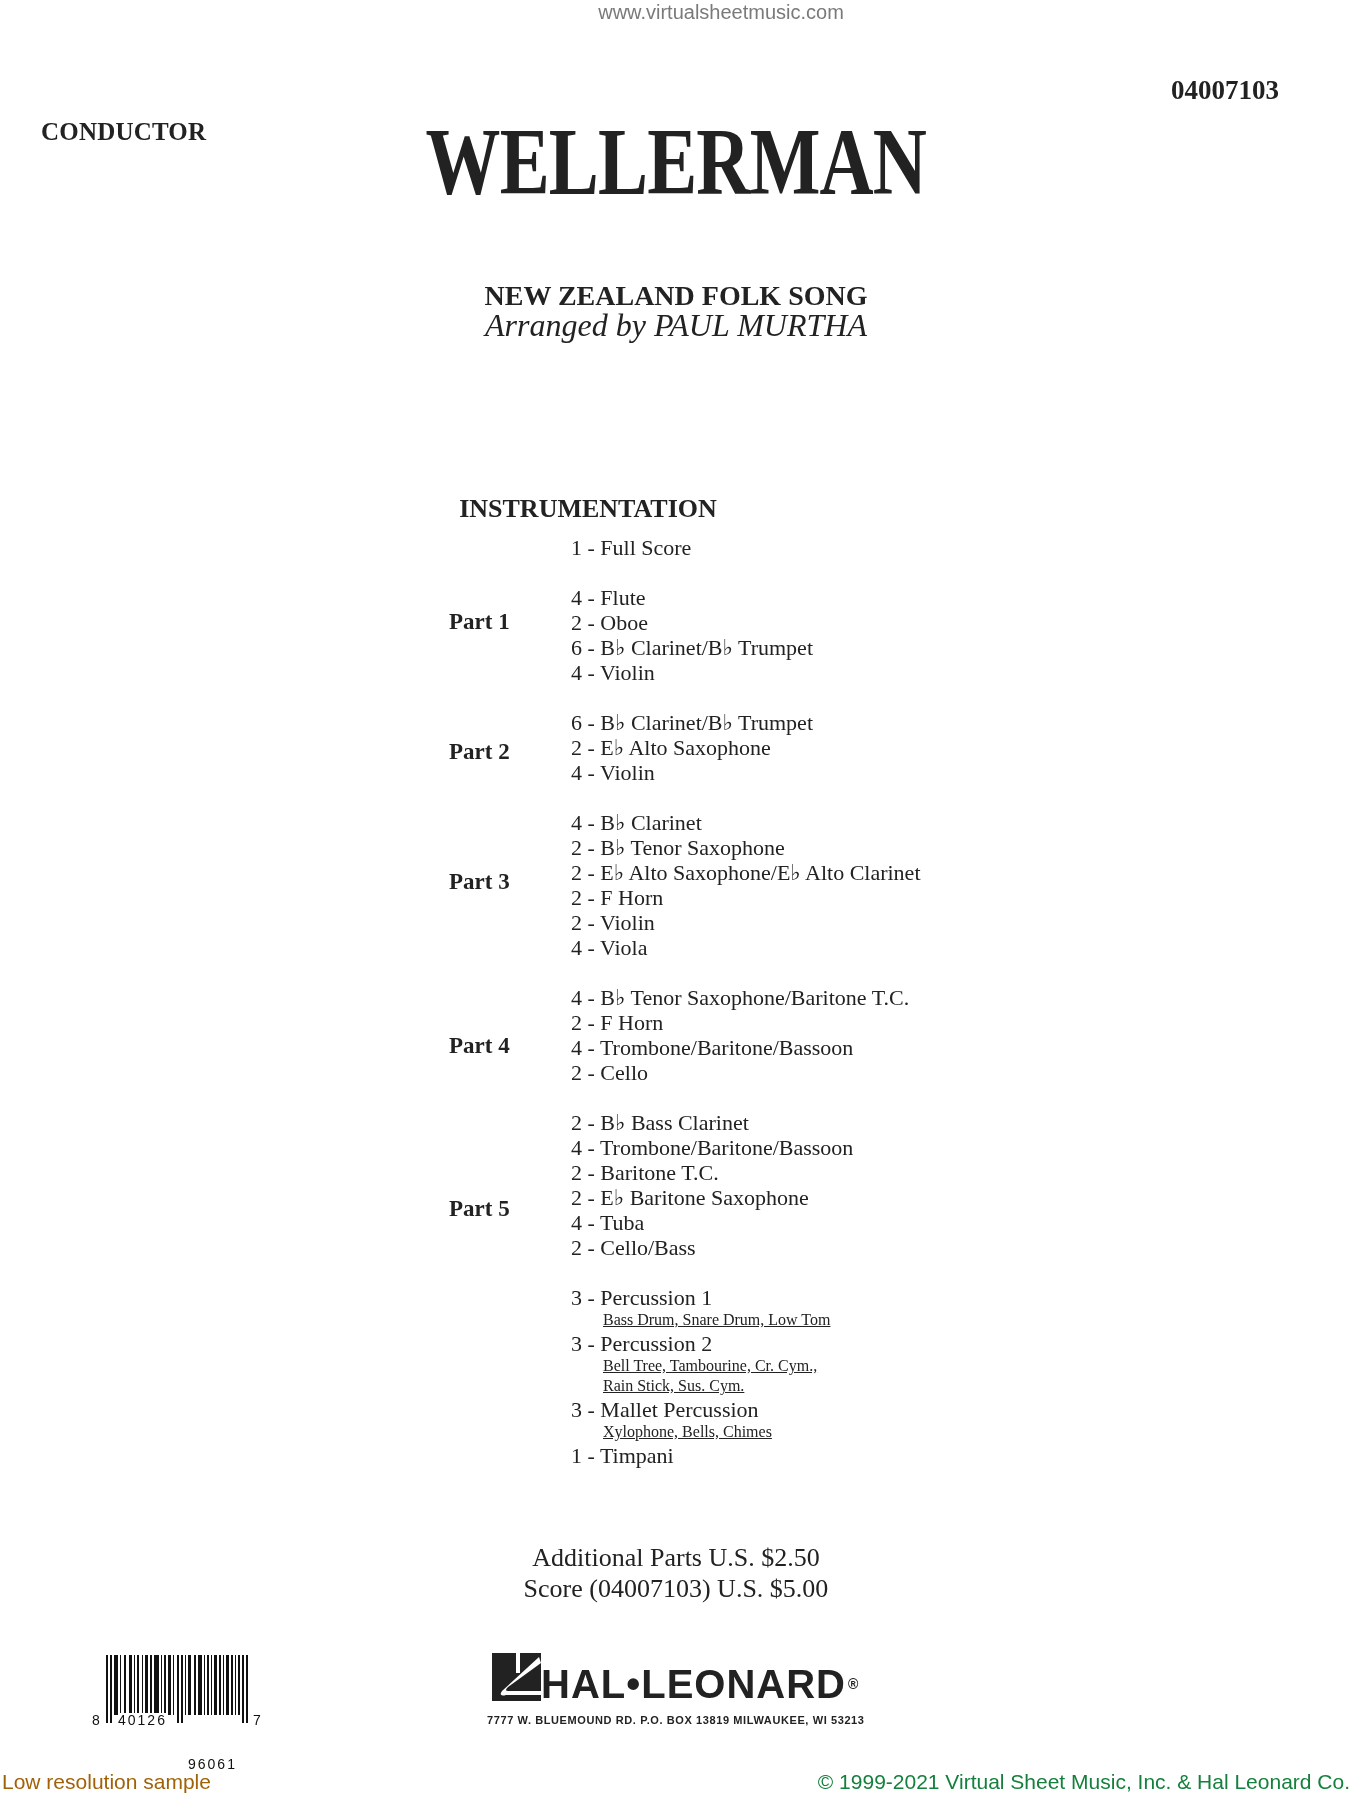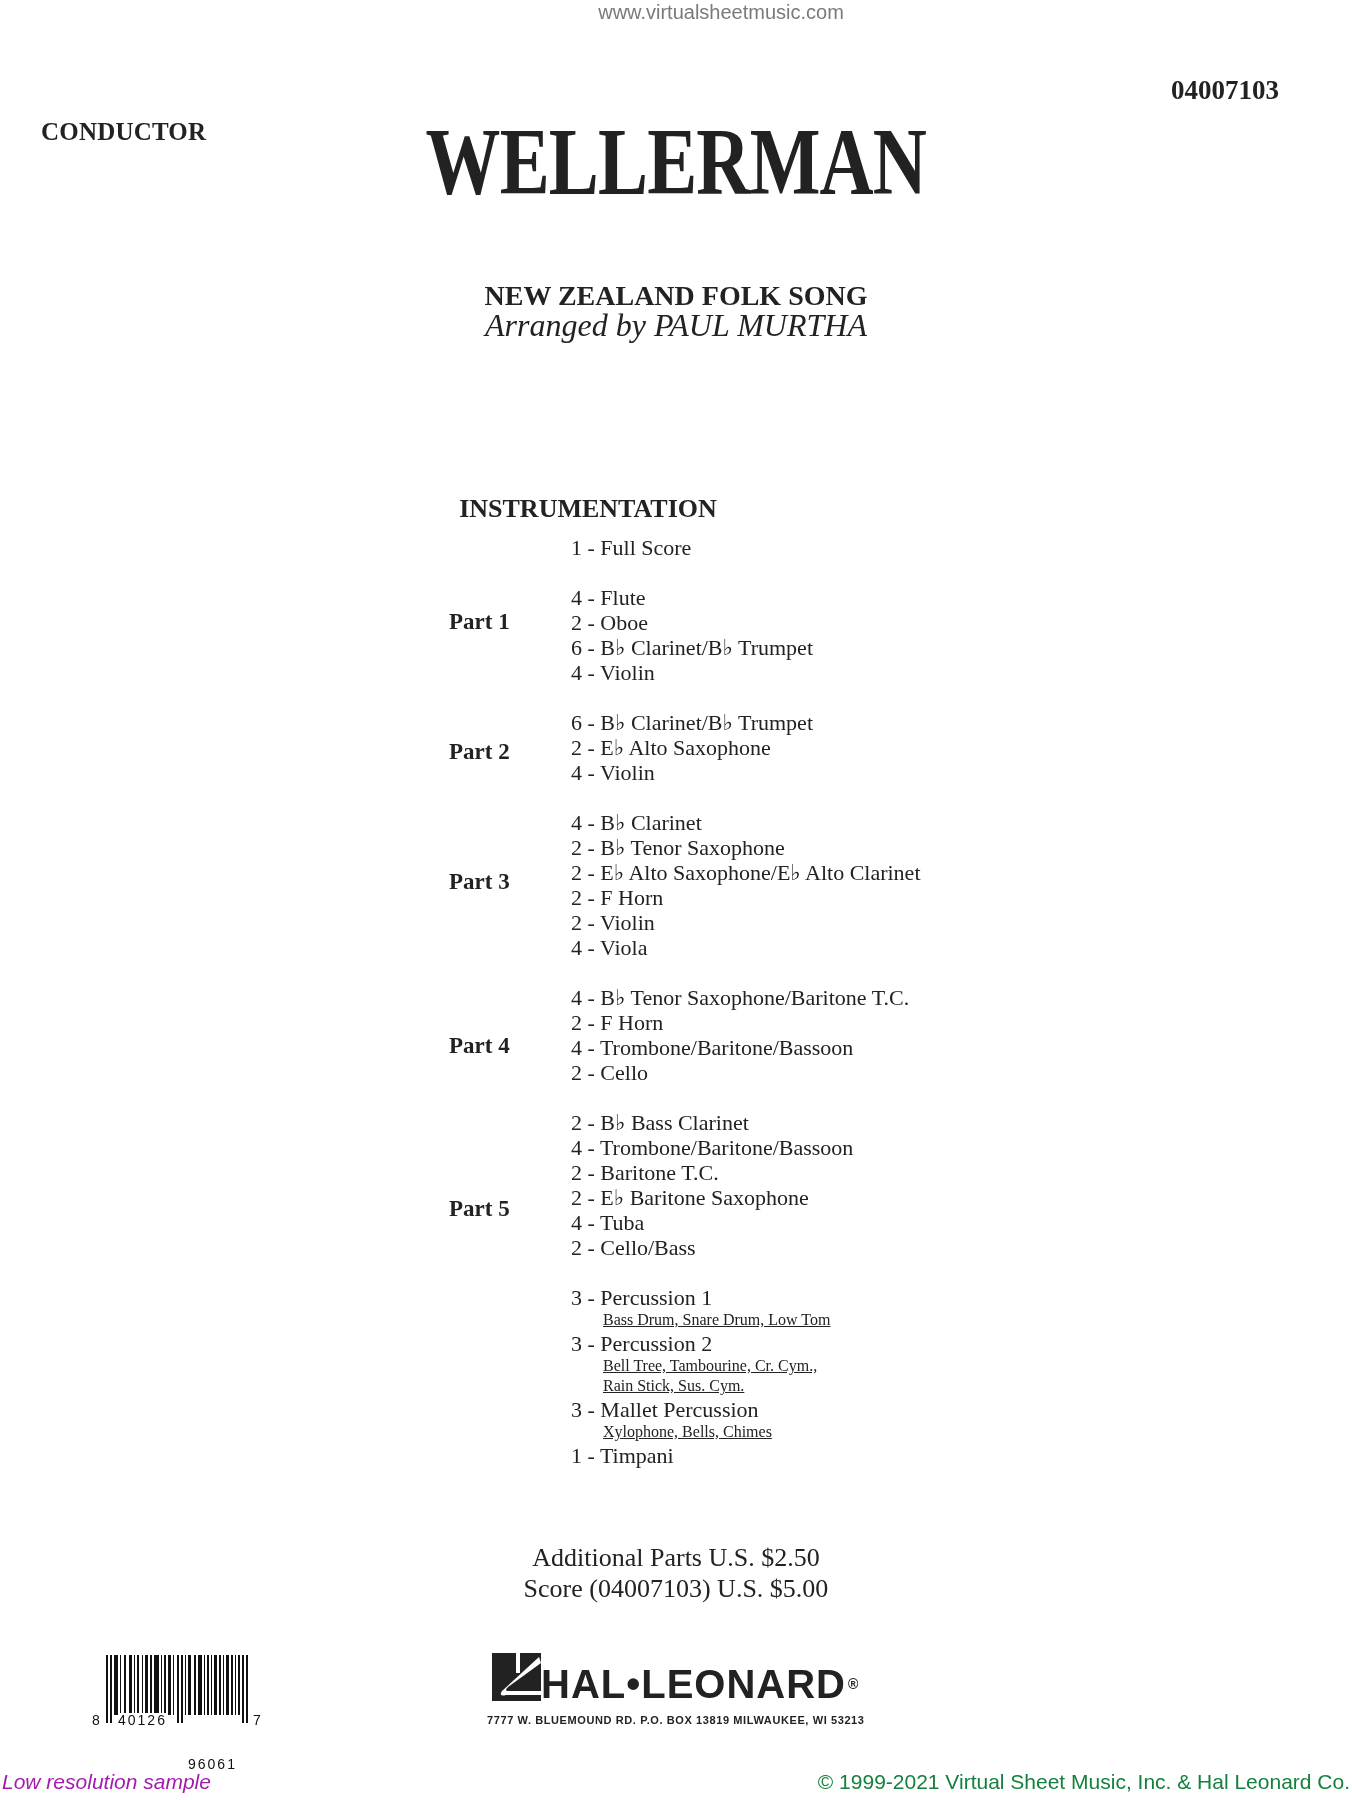--- a/index.html
+++ b/index.html
@@ -19,21 +19,21 @@
   .sub { left: 603px; font-size: 16px; line-height: 20px; text-decoration: underline; }
   .part { left: 449px; font-size: 23px; font-weight: bold; line-height: 26px; }
   .price { left: 0; width: 1352px; text-align: center; font-size: 26px; line-height: 30px; }
   .barcode { left: 106px; top: 1655px; width: 150px; height: 74px; }
   .barcode .bars { position: absolute; left: 0; top: 0; width: 150px; height: 68px; }
   .bc-digit { position: absolute; font-family: "Liberation Sans", "DejaVu Sans", sans-serif; font-size: 14px; line-height: 14px; color: #111; background: #fff; }
   .logo-box { left: 492px; top: 1653px; width: 49px; height: 48px; background: #222222; overflow: hidden; }
   .logo-text { left: 541px; top: 1664px; font-size: 40px; font-weight: bold; line-height: 40px; letter-spacing: 1px; }
   .logo-text .reg { font-size: 14px; vertical-align: top; margin-left: 2px; }
   .address { left: 487px; top: 1713px; font-size: 11px; font-weight: bold; letter-spacing: 0.6px; line-height: 14px; color: #222; }
-  .footer-left { left: 2px; top: 1770px; font-size: 21px; font-style: italic; color: #a21caf; line-height: 24px; }
+  .footer-left { left: 2px; top: 1770px; font-size: 21px; color: #a16207; line-height: 24px; }
   .footer-right { right: 2px; top: 1770px; font-size: 21px; color: #15803d; line-height: 24px; }
 </style>
 </head>
 <body>
 
 <div class="abs sans watermark-url">www.virtualsheetmusic.com</div>
 
 <div class="abs serif conductor">CONDUCTOR</div>
 <div class="abs serif code">04007103</div>
 

